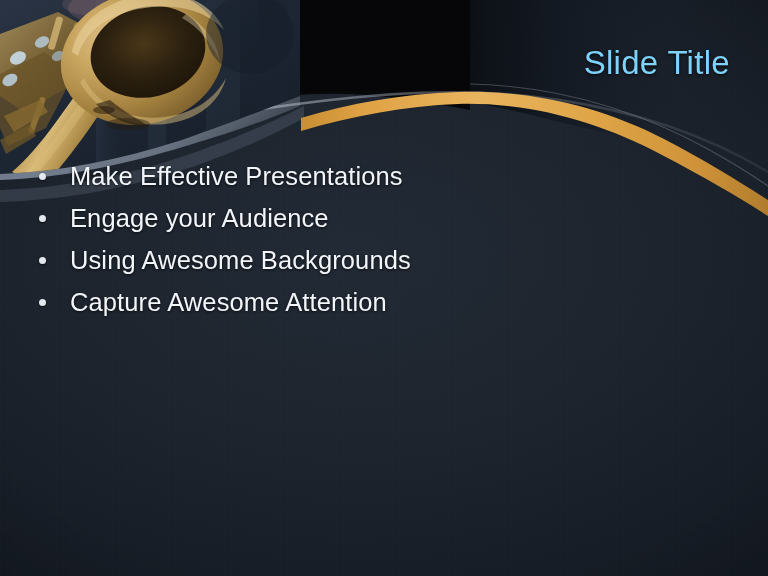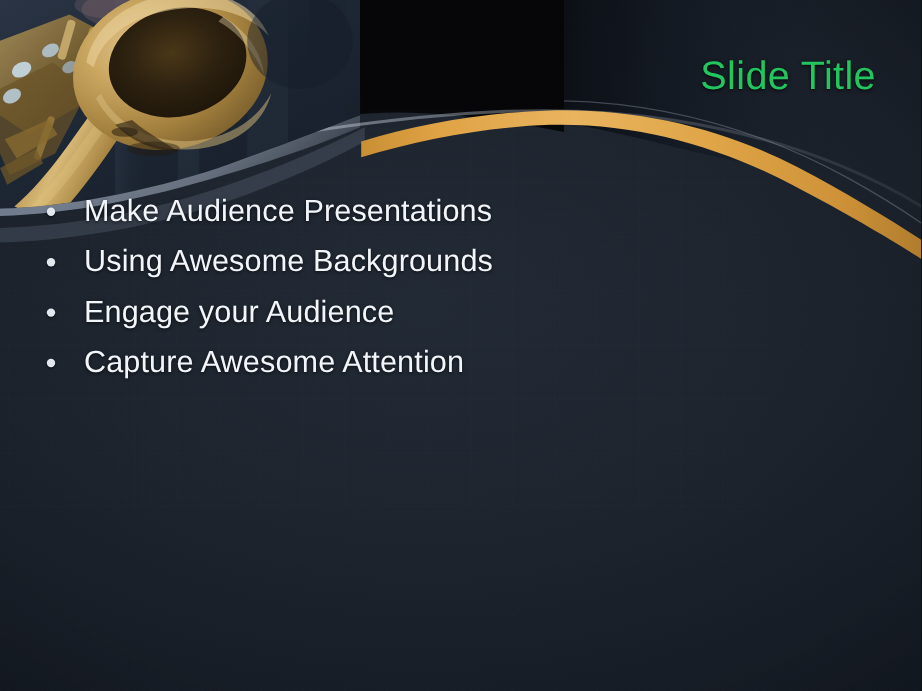--- a/index.html
+++ b/index.html
@@ -68,21 +68,21 @@
   }
 
   
   .slide-title {
     position: absolute;
     right: 38px;
     top: 44px;
     font-size: 33px;
     font-weight: 400;
     letter-spacing: .3px;
-    color: #22c55e;
+    color: #7dd3fc;
     text-shadow: 0 1px 3px rgba(0,0,0,.85);
     white-space: nowrap;
   }
   .bullets {
     position: absolute;
     left: 36px;
     top: 155px;
     width: 620px;
   }
   .bullet-row {
@@ -292,29 +292,29 @@
 
       <ellipse cx="250" cy="34" rx="44" ry="40" fill="#151d29" opacity="0.45"></ellipse>
     </g>
   </svg>
 
   <div class="slide-title">Slide Title</div>
 
   <div class="bullets">
     <div class="bullet-row">
       <span class="bullet-dot"></span>
-      <span class="bullet-text">Make Audience Presentations</span>
+      <span class="bullet-text">Make Effective Presentations</span>
+    </div>
+    <div class="bullet-row">
+      <span class="bullet-dot"></span>
+      <span class="bullet-text">Engage your Audience</span>
     </div>
     <div class="bullet-row">
       <span class="bullet-dot"></span>
       <span class="bullet-text">Using Awesome Backgrounds</span>
     </div>
     <div class="bullet-row">
       <span class="bullet-dot"></span>
-      <span class="bullet-text">Engage your Audience</span>
-    </div>
-    <div class="bullet-row">
-      <span class="bullet-dot"></span>
       <span class="bullet-text">Capture Awesome Attention</span>
     </div>
   </div>
 
 </div>
 
 </body></html>

